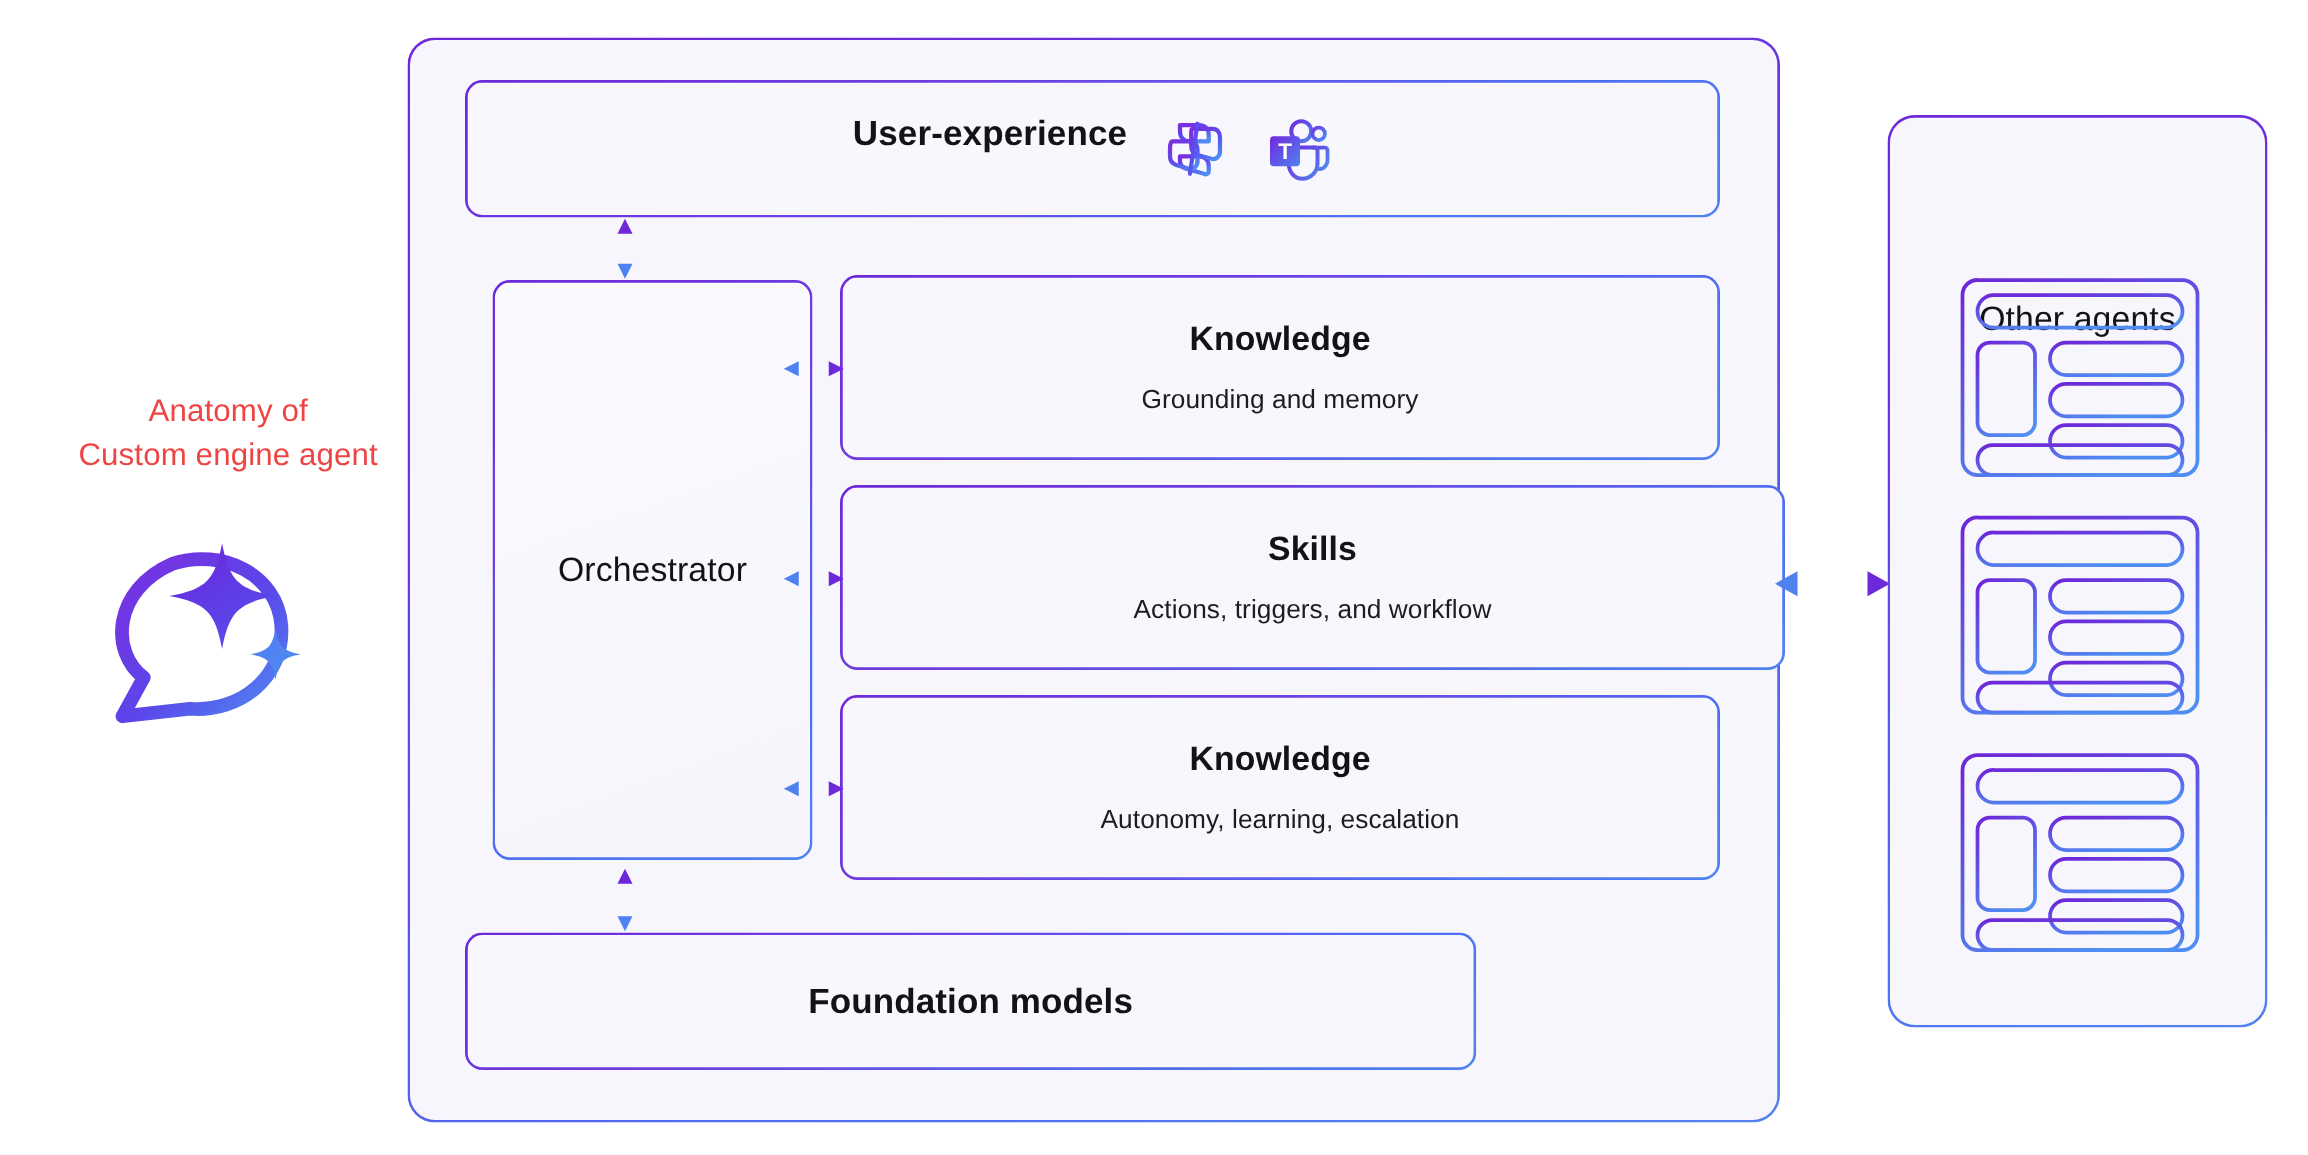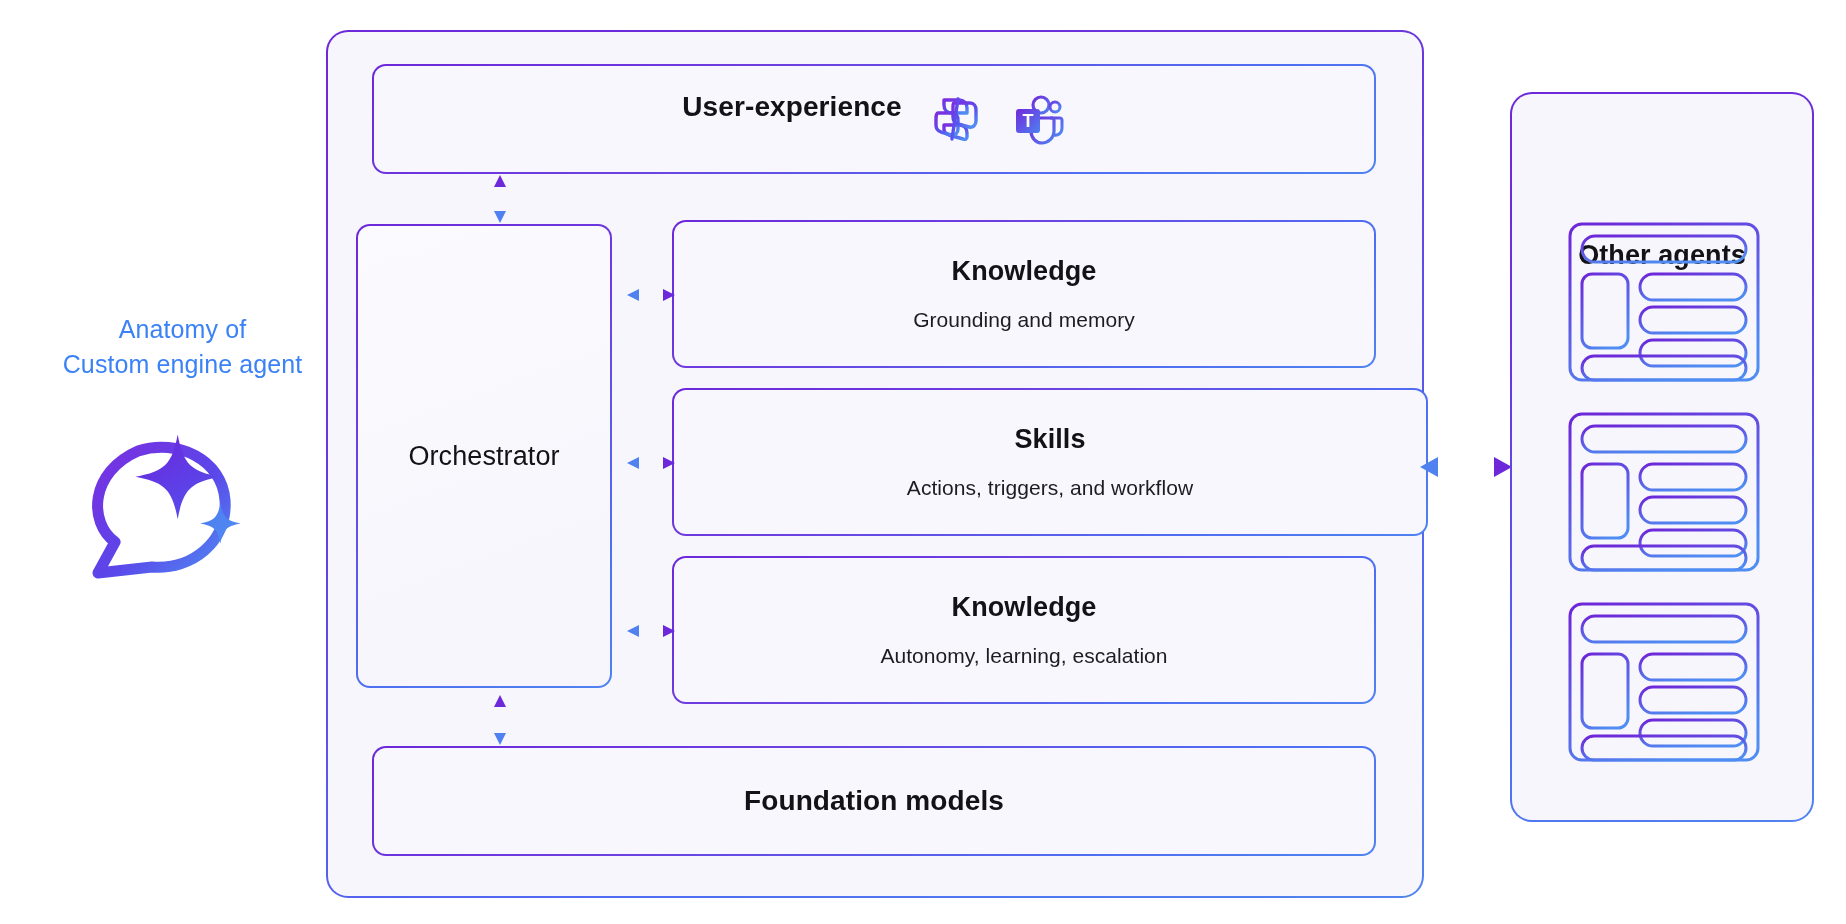--- a/index.html
+++ b/index.html
@@ -12,21 +12,21 @@
     overflow:hidden;
     position:relative;
   }
   .stage{position:absolute;inset:0;}
 
   
   .caption{
     position:absolute;left:0;top:312px;width:330px;text-align:center;
   }
   .caption-line{
-    font-size:25px;font-weight:400;line-height:1.38;color:#3b82f6;
+    font-size:25px;font-weight:400;line-height:1.38;color:#ef4444;
     letter-spacing:.1px;
     margin-left:35px;
   }
   .agent-mark{
     position:absolute;left:60px;top:430px;width:210px;height:150px;
   }
 
   
   .gbox{
     position:absolute;
@@ -56,21 +56,21 @@
   .orch-title{font-size:27px;font-weight:400;color:#131217;letter-spacing:.1px;}
 
   .ux-row{display:flex;align-items:flex-start;gap:26px;}
 
   
   .arrow{position:absolute;}
 
   
   .other-title{
     position:absolute;left:0;right:0;top:148px;text-align:center;
-    font-size:27px;font-weight:700;color:#131217;letter-spacing:.1px;
+    font-size:27px;font-weight:400;color:#131217;letter-spacing:.1px;
   }
   .agent-card{position:absolute;}
 </style>
 </head>
 <body>
 
 <div class="stage">
 
   <div class="caption">
     <div class="caption-line">Anatomy of</div>
@@ -164,21 +164,21 @@
           <stop offset="0%" stop-color="#6d28d9"></stop>
             <stop offset="100%" stop-color="#4f82f0"></stop>
         </linearGradient>
       </defs>
       <line x1="20" y1="7" x2="20" y2="43" stroke="url(#gArrV1)" stroke-width="3.2"></line>
       <polygon points="20,1 26,13 14,13" fill="#6d28d9"></polygon>
       <polygon points="20,49 26,37 14,37" fill="#4f82f0"></polygon>
     </svg>
   </div>
 
-  <div class="gbox inner-pale" style="left:356px;top:224px;width:256px;height:464px;">
+  <div class="gbox inner-pale" style="left:394px;top:224px;width:256px;height:464px;">
     <div class="orch-title">Orchestrator</div>
   </div>
 
   <div class="gbox" style="left:672px;top:220px;width:704px;height:148px;">
     <div class="box-title">Knowledge</div>
     <div class="box-sub">Grounding and memory</div>
   </div>
 
   <div class="gbox" style="left:672px;top:388px;width:756px;height:148px;">
     <div class="box-title">Skills</div>
@@ -227,21 +227,21 @@
         <stop offset="0%" stop-color="#6d28d9"></stop>
             <stop offset="100%" stop-color="#4f82f0"></stop>
           </linearGradient>
         </defs>
       <line x1="20" y1="7" x2="20" y2="45" stroke="url(#gArrV2)" stroke-width="3.2"></line>
       <polygon points="20,1 26,13 14,13" fill="#6d28d9"></polygon>
       <polygon points="20,51 26,39 14,39" fill="#4f82f0"></polygon>
     </svg>
   </div>
 
-  <div class="gbox" style="left:372px;top:746px;width:1004px;height:110px;">
+  <div class="gbox" style="left:372px;top:746px;width:809px;height:110px;">
     <div class="box-title lg">Foundation models</div>
   </div>
 
   <div class="arrow" style="left:1418px;top:452px;width:96px;height:30px;">
     <svg viewBox="0 0 96 30" width="96" height="30" aria-hidden="true">
       <defs>
           <linearGradient id="gDot" x1="0" y1="0" x2="1" y2="0">
         <stop offset="0%" stop-color="#4f82f0"></stop>
             <stop offset="100%" stop-color="#6d28d9"></stop>
           </linearGradient>

